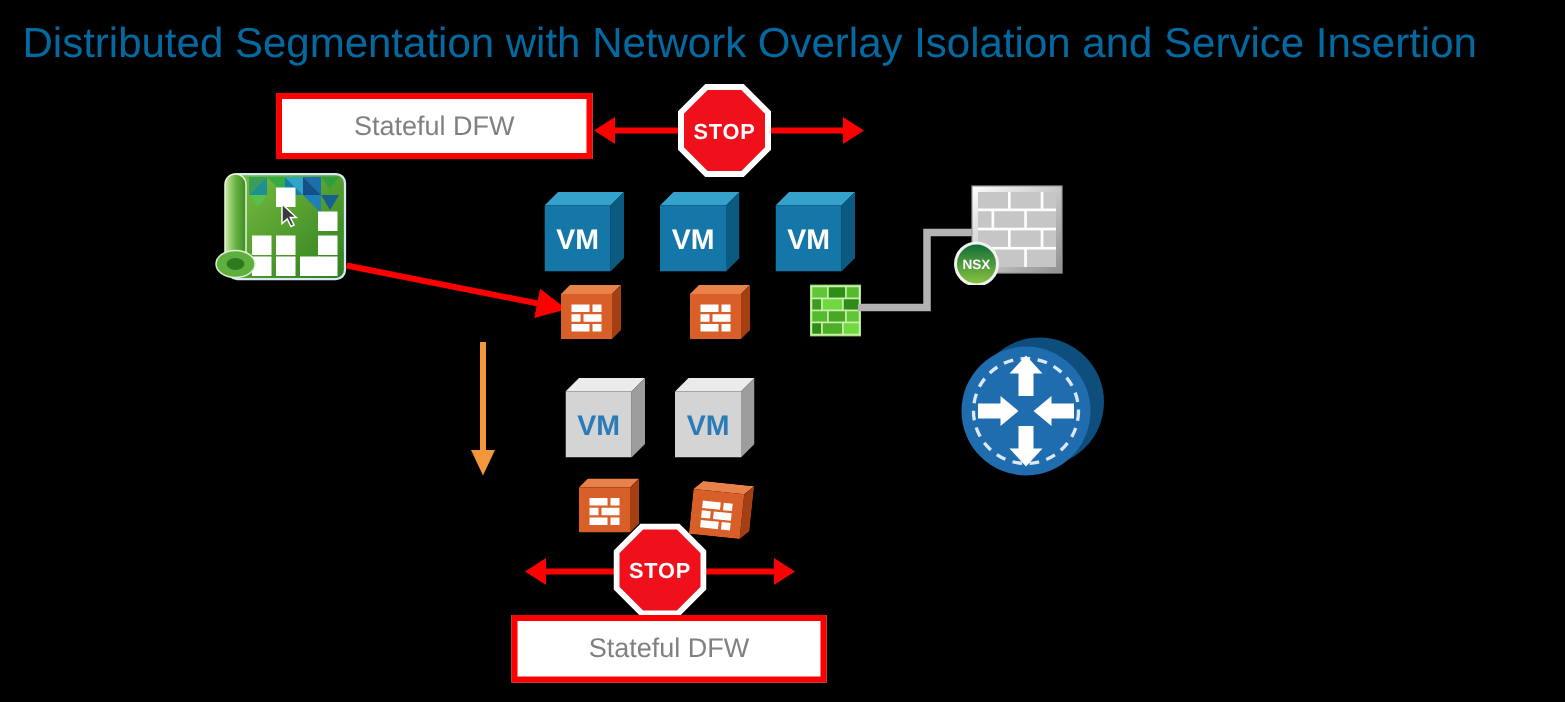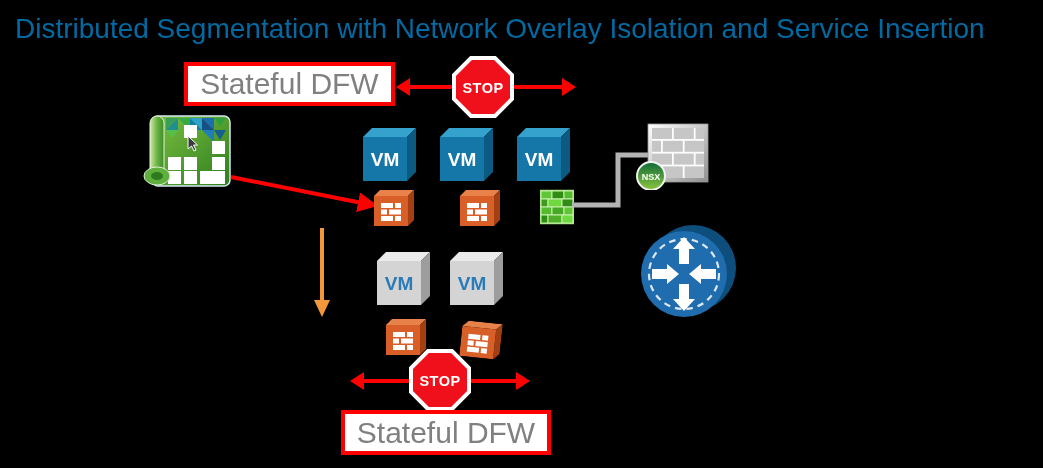--- a/index.html
+++ b/index.html
@@ -8,21 +8,21 @@
     font-family:"Liberation Sans",sans-serif;
   }
   .abs{position:absolute;}
   .title{
     left:15px;top:13px;width:1020px;
     font-size:28px;color:#0369a1;white-space:nowrap;letter-spacing:0px;
   }
   .dfw-box{
     background:#ffffff;border:4px solid #ff0000;
     display:flex;align-items:center;justify-content:center;
-    color:#808080;font-size:30px;
+    color:#808080;font-size:18px;
   }
   .stop-text{font-weight:bold;letter-spacing:0.5px;}
   svg{display:block;}
 </style>
 </head>
 <body>
 
 <div class="canvas">
 
   <div class="abs title">Distributed Segmentation with Network Overlay Isolation and Service Insertion</div>

